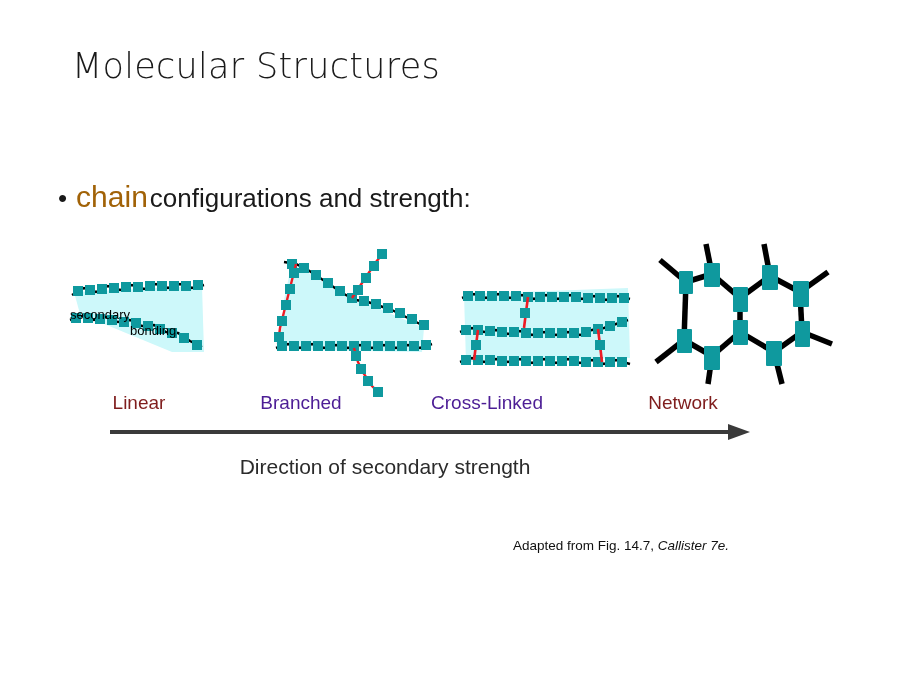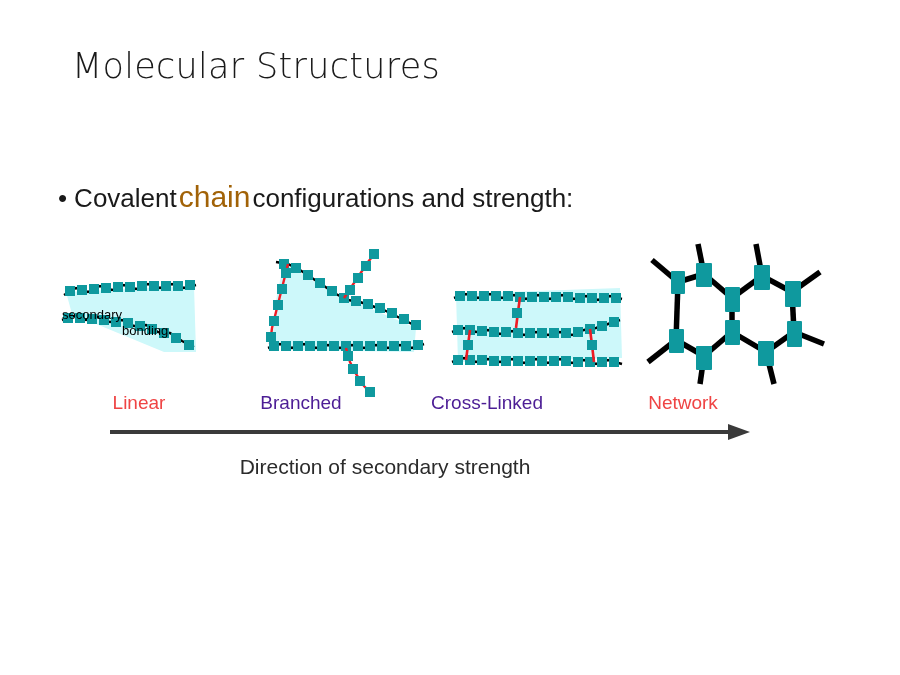--- a/index.html
+++ b/index.html
@@ -58,37 +58,37 @@
   }
   .bullet-accent {
     font-size: 30px;
     color: #a16207;
     padding: 0 2px;
   }
 
   
   #figure {
     position: absolute;
-    left: 4px;
+    left: 12px;
     top: 240px;
     width: 748px;
     height: 260px;
     padding-left: 40px;
   }
   #figure svg { display: block; }
 
   
   .struct-label {
     position: absolute;
     font-size: 19px;
     text-align: center;
     white-space: nowrap;
     transform: translateX(-50%);
   }
-  .label-black { color: #ef4444; }
+  .label-black { color: #7f1d1d; }
   .label-red   { color: #4c1d95; }
 
   #label-linear      { left: 139px; top: 392px; }
   #label-branched    { left: 301px; top: 392px; }
   #label-crosslinked { left: 487px; top: 392px; }
   #label-network     { left: 683px; top: 392px; }
 
   
   #arrow-wrap {
     position: absolute;
@@ -127,21 +127,20 @@
 </style>
 </head>
 <body>
 
 <div id="slide">
 
   <div id="slide-title">Molecular Structures</div>
 
   <div id="bullet-row">
     <span id="bullet-dot">•</span>
-    <span class="bullet-text">Covalent </span>
     <span class="bullet-accent">chain</span>
     <span class="bullet-text"> configurations and strength:</span>
   </div>
 
   <div id="figure">
     <svg width="900" height="260" viewBox="0 0 900 260" xmlns="http://www.w3.org/2000/svg">
 
       <defs>
 
         <rect id="mer" x="-5" y="-5" width="10" height="10" fill="#0f999e"></rect>
@@ -369,14 +368,17 @@
 
   <div id="arrow-wrap">
     <svg width="640" height="24" viewBox="0 0 640 24" xmlns="http://www.w3.org/2000/svg">
       <line x1="0" y1="8" x2="618" y2="8" stroke="#3a3a3a" stroke-width="4"></line>
       <polygon points="618,0 640,8 618,16" fill="#3a3a3a"></polygon>
     </svg>
   </div>
 
   <div id="strength-caption">Direction of secondary strength</div>
 
+  <div id="attribution">
+    <span>Adapted from Fig. 14.7, </span><span class="src">Callister 7e.</span>
+  </div>
 
 </div>
 
 </body></html>

